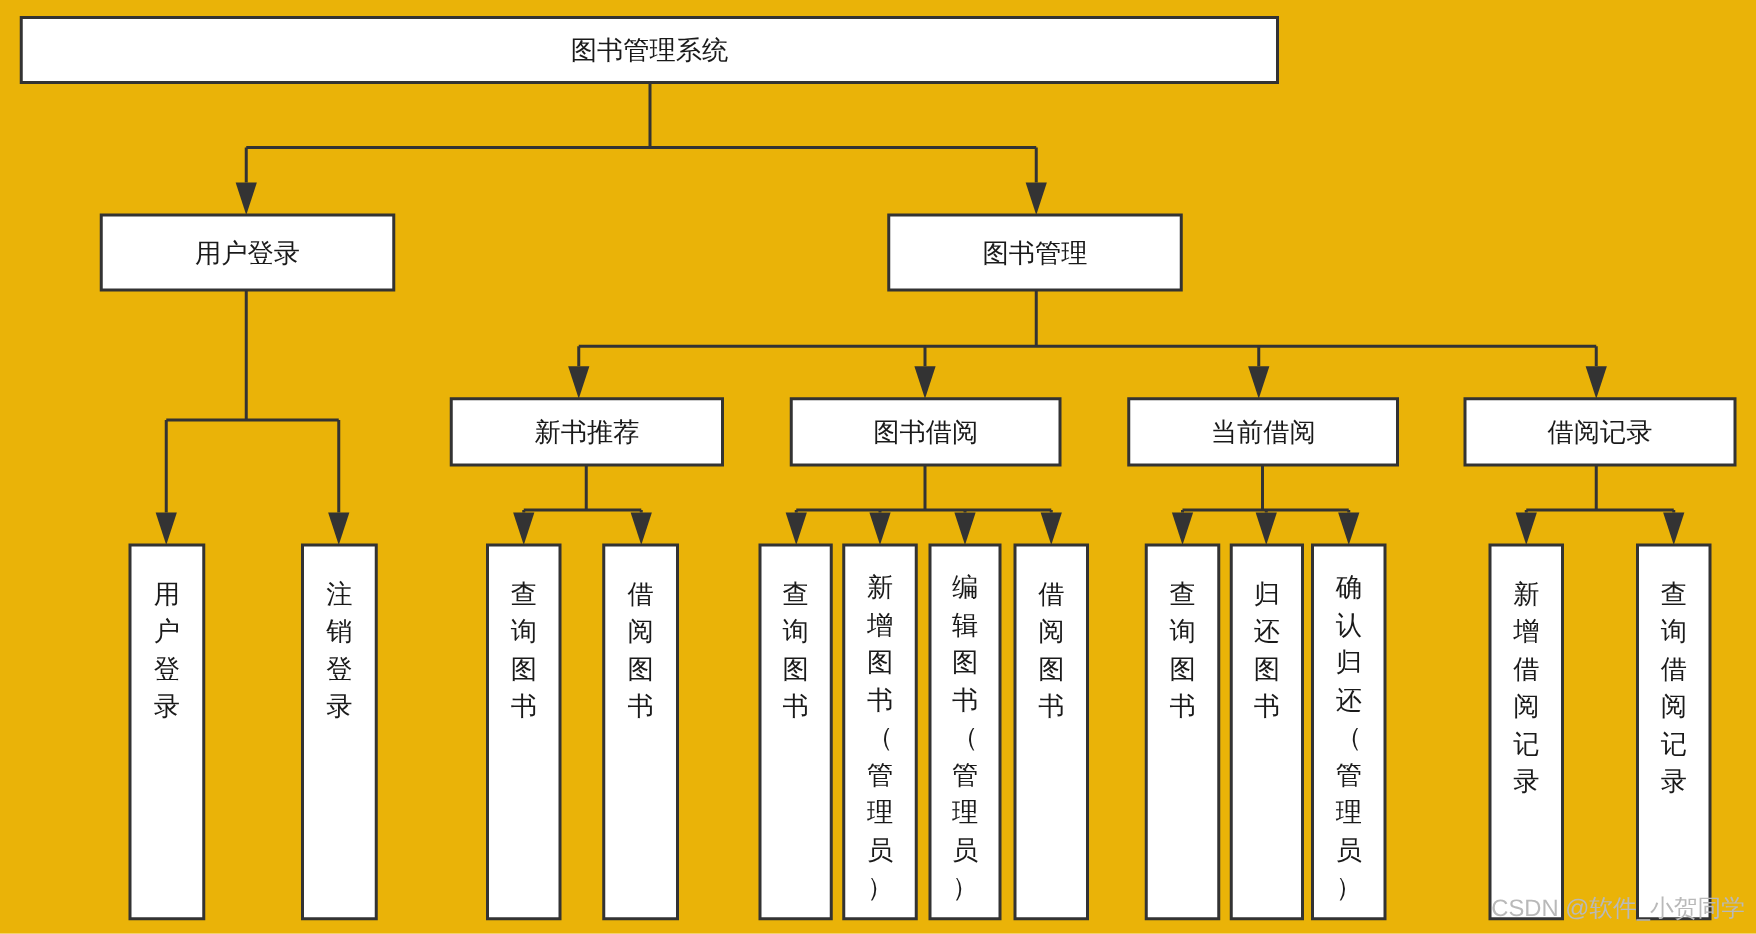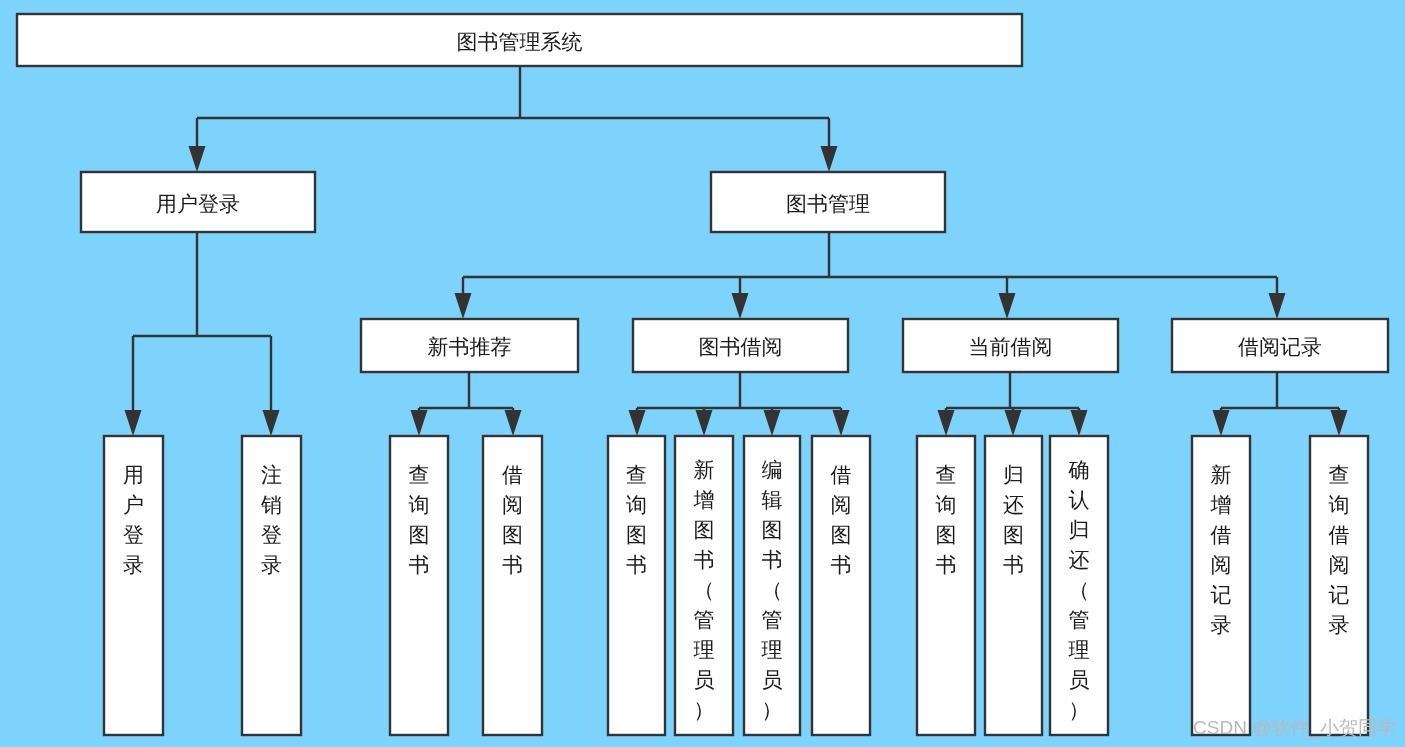--- a/index.html
+++ b/index.html
@@ -8,21 +8,21 @@
     padding: 0;
     background: #ffffff;
   }
   body {
     font-family: "Liberation Sans", "DejaVu Sans", sans-serif;
   }
   #diagram-root {
     position: relative;
     width: 1405px;
     height: 747px;
-    background: #7dd3fc;
+    background: #eab308;
     overflow: hidden;
   }
   svg#flow-svg {
     position: absolute;
     left: 0;
     top: 0;
     width: 1405px;
     height: 747px;
     display: block;
   }

